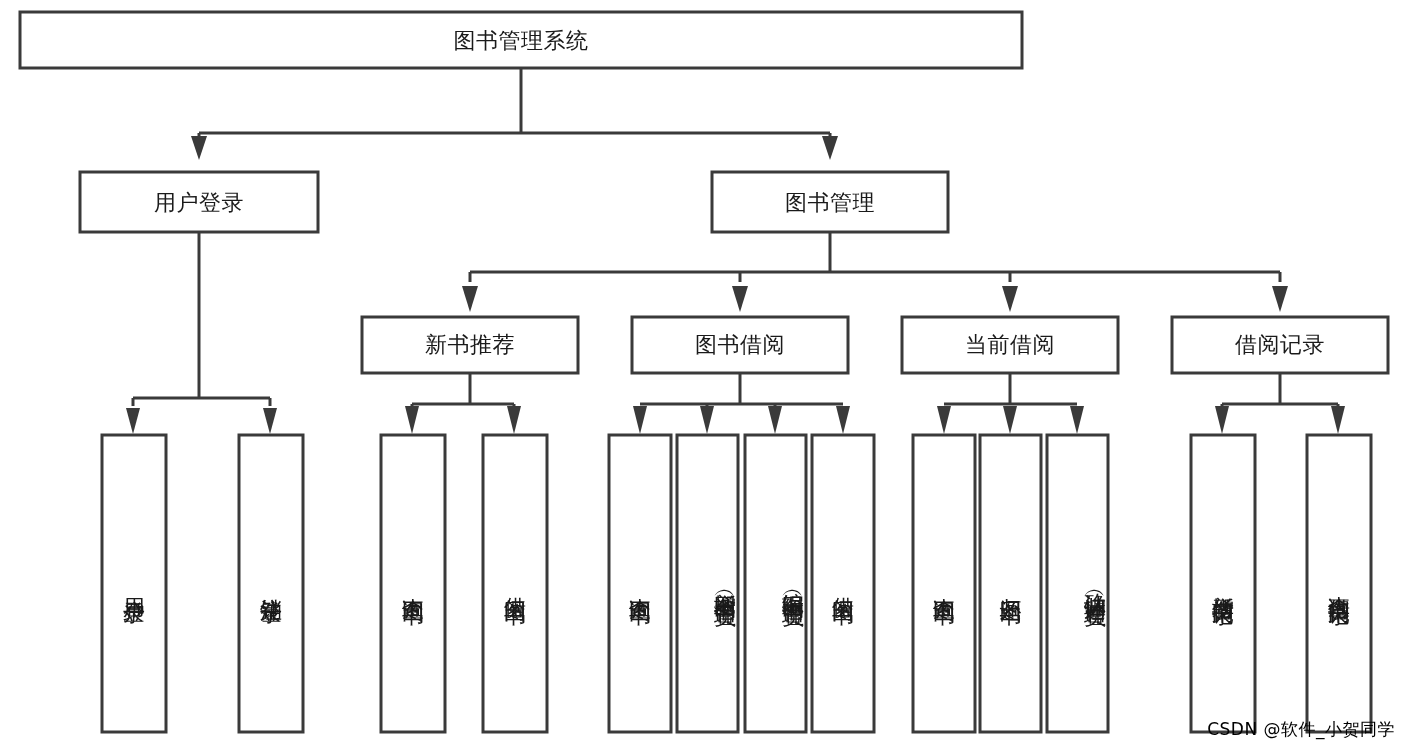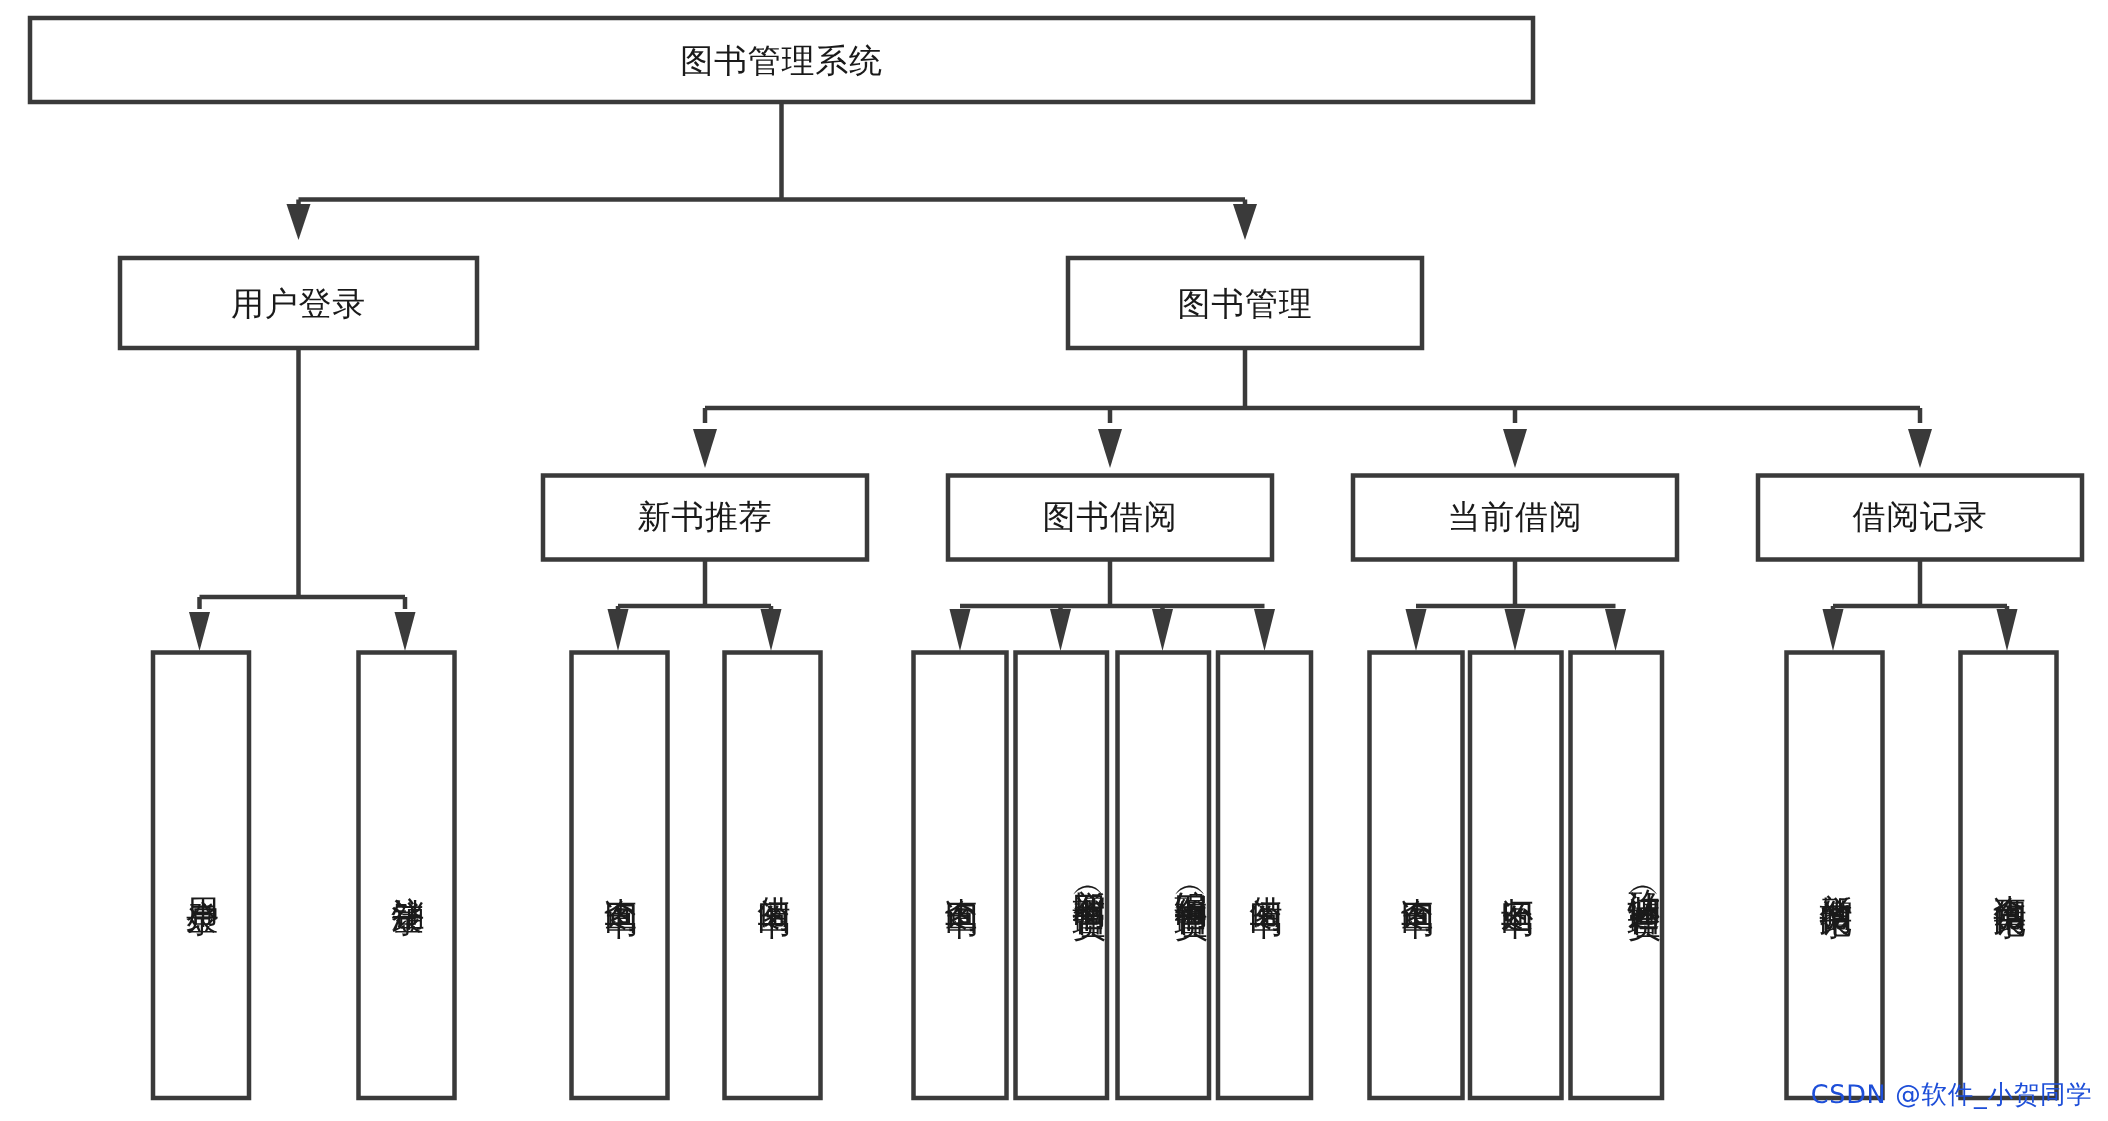--- a/index.html
+++ b/index.html
@@ -64,21 +64,21 @@
     white-space: nowrap;
     pointer-events: none;
     text-align: center;
   }
   .watermark {
     position: absolute;
     right: 10px;
     bottom: 6px;
     font-family: "DejaVu Sans", "Liberation Sans", sans-serif;
     font-size: 17px;
-    color: #1d4ed8;
+    color: #000000;
     letter-spacing: 0.5px;
     user-select: none;
     white-space: nowrap;
   }
 </style>
 </head>
 <body>
 
 <div id="diagram-root">
 

